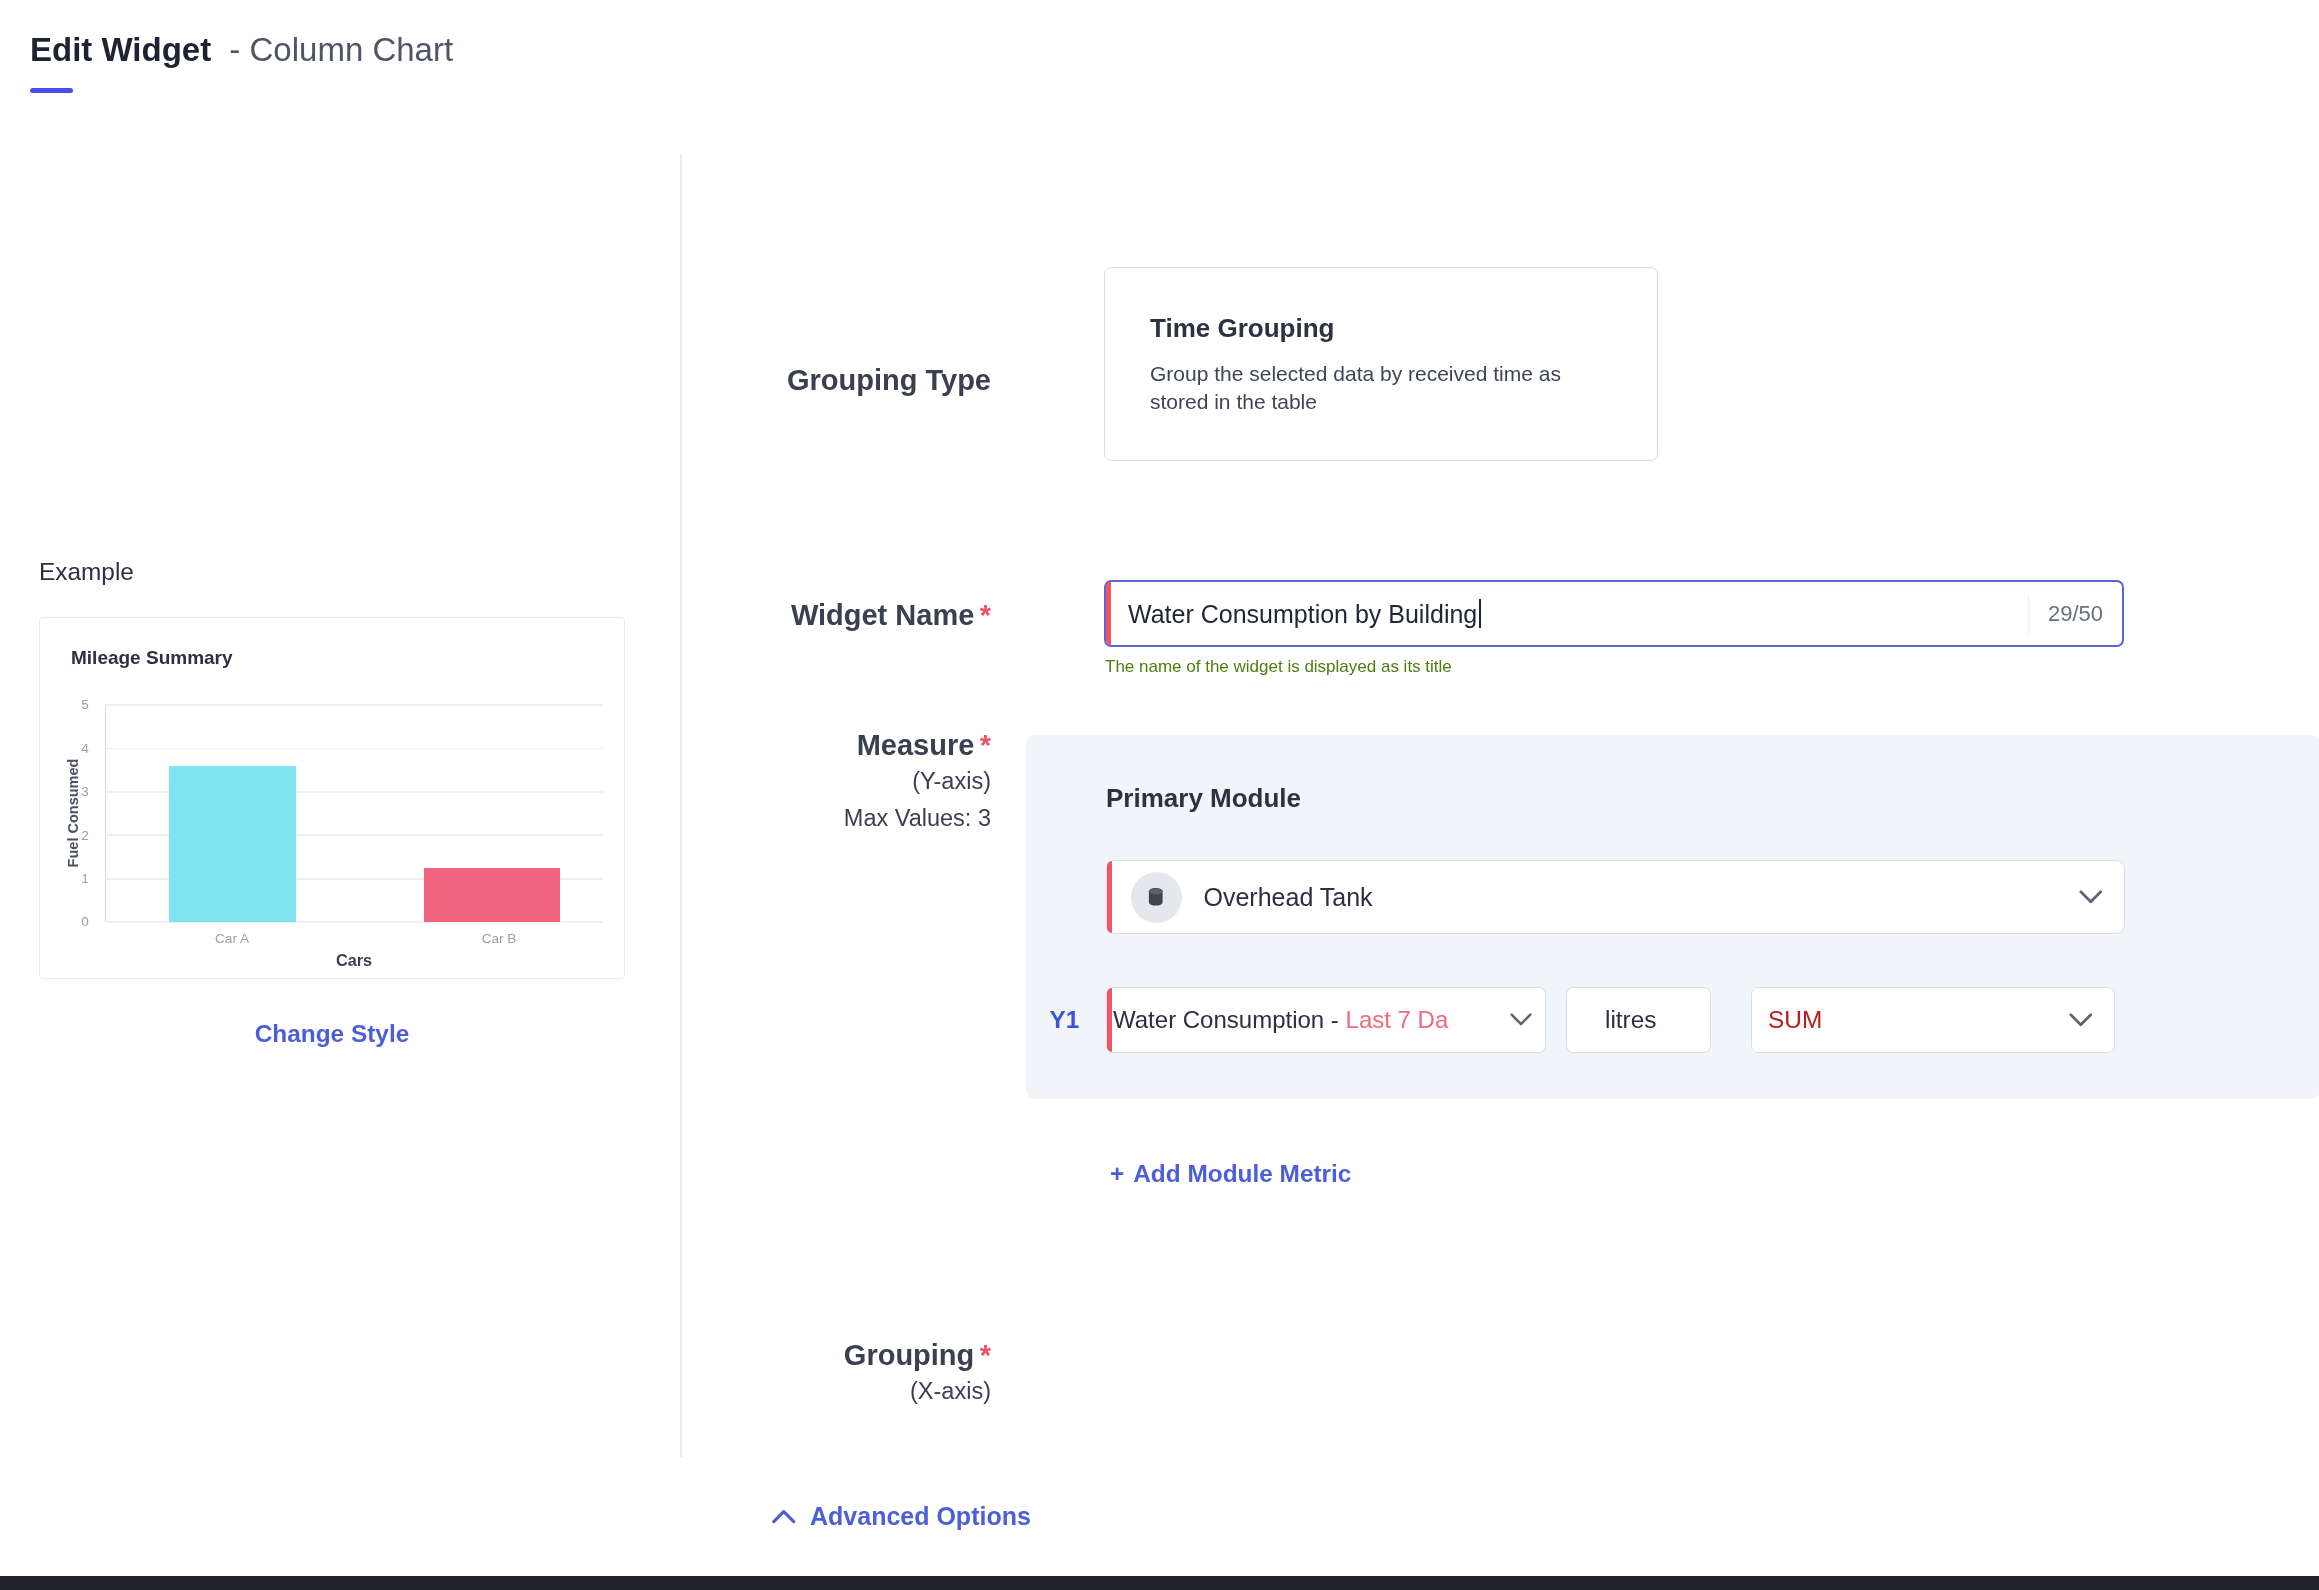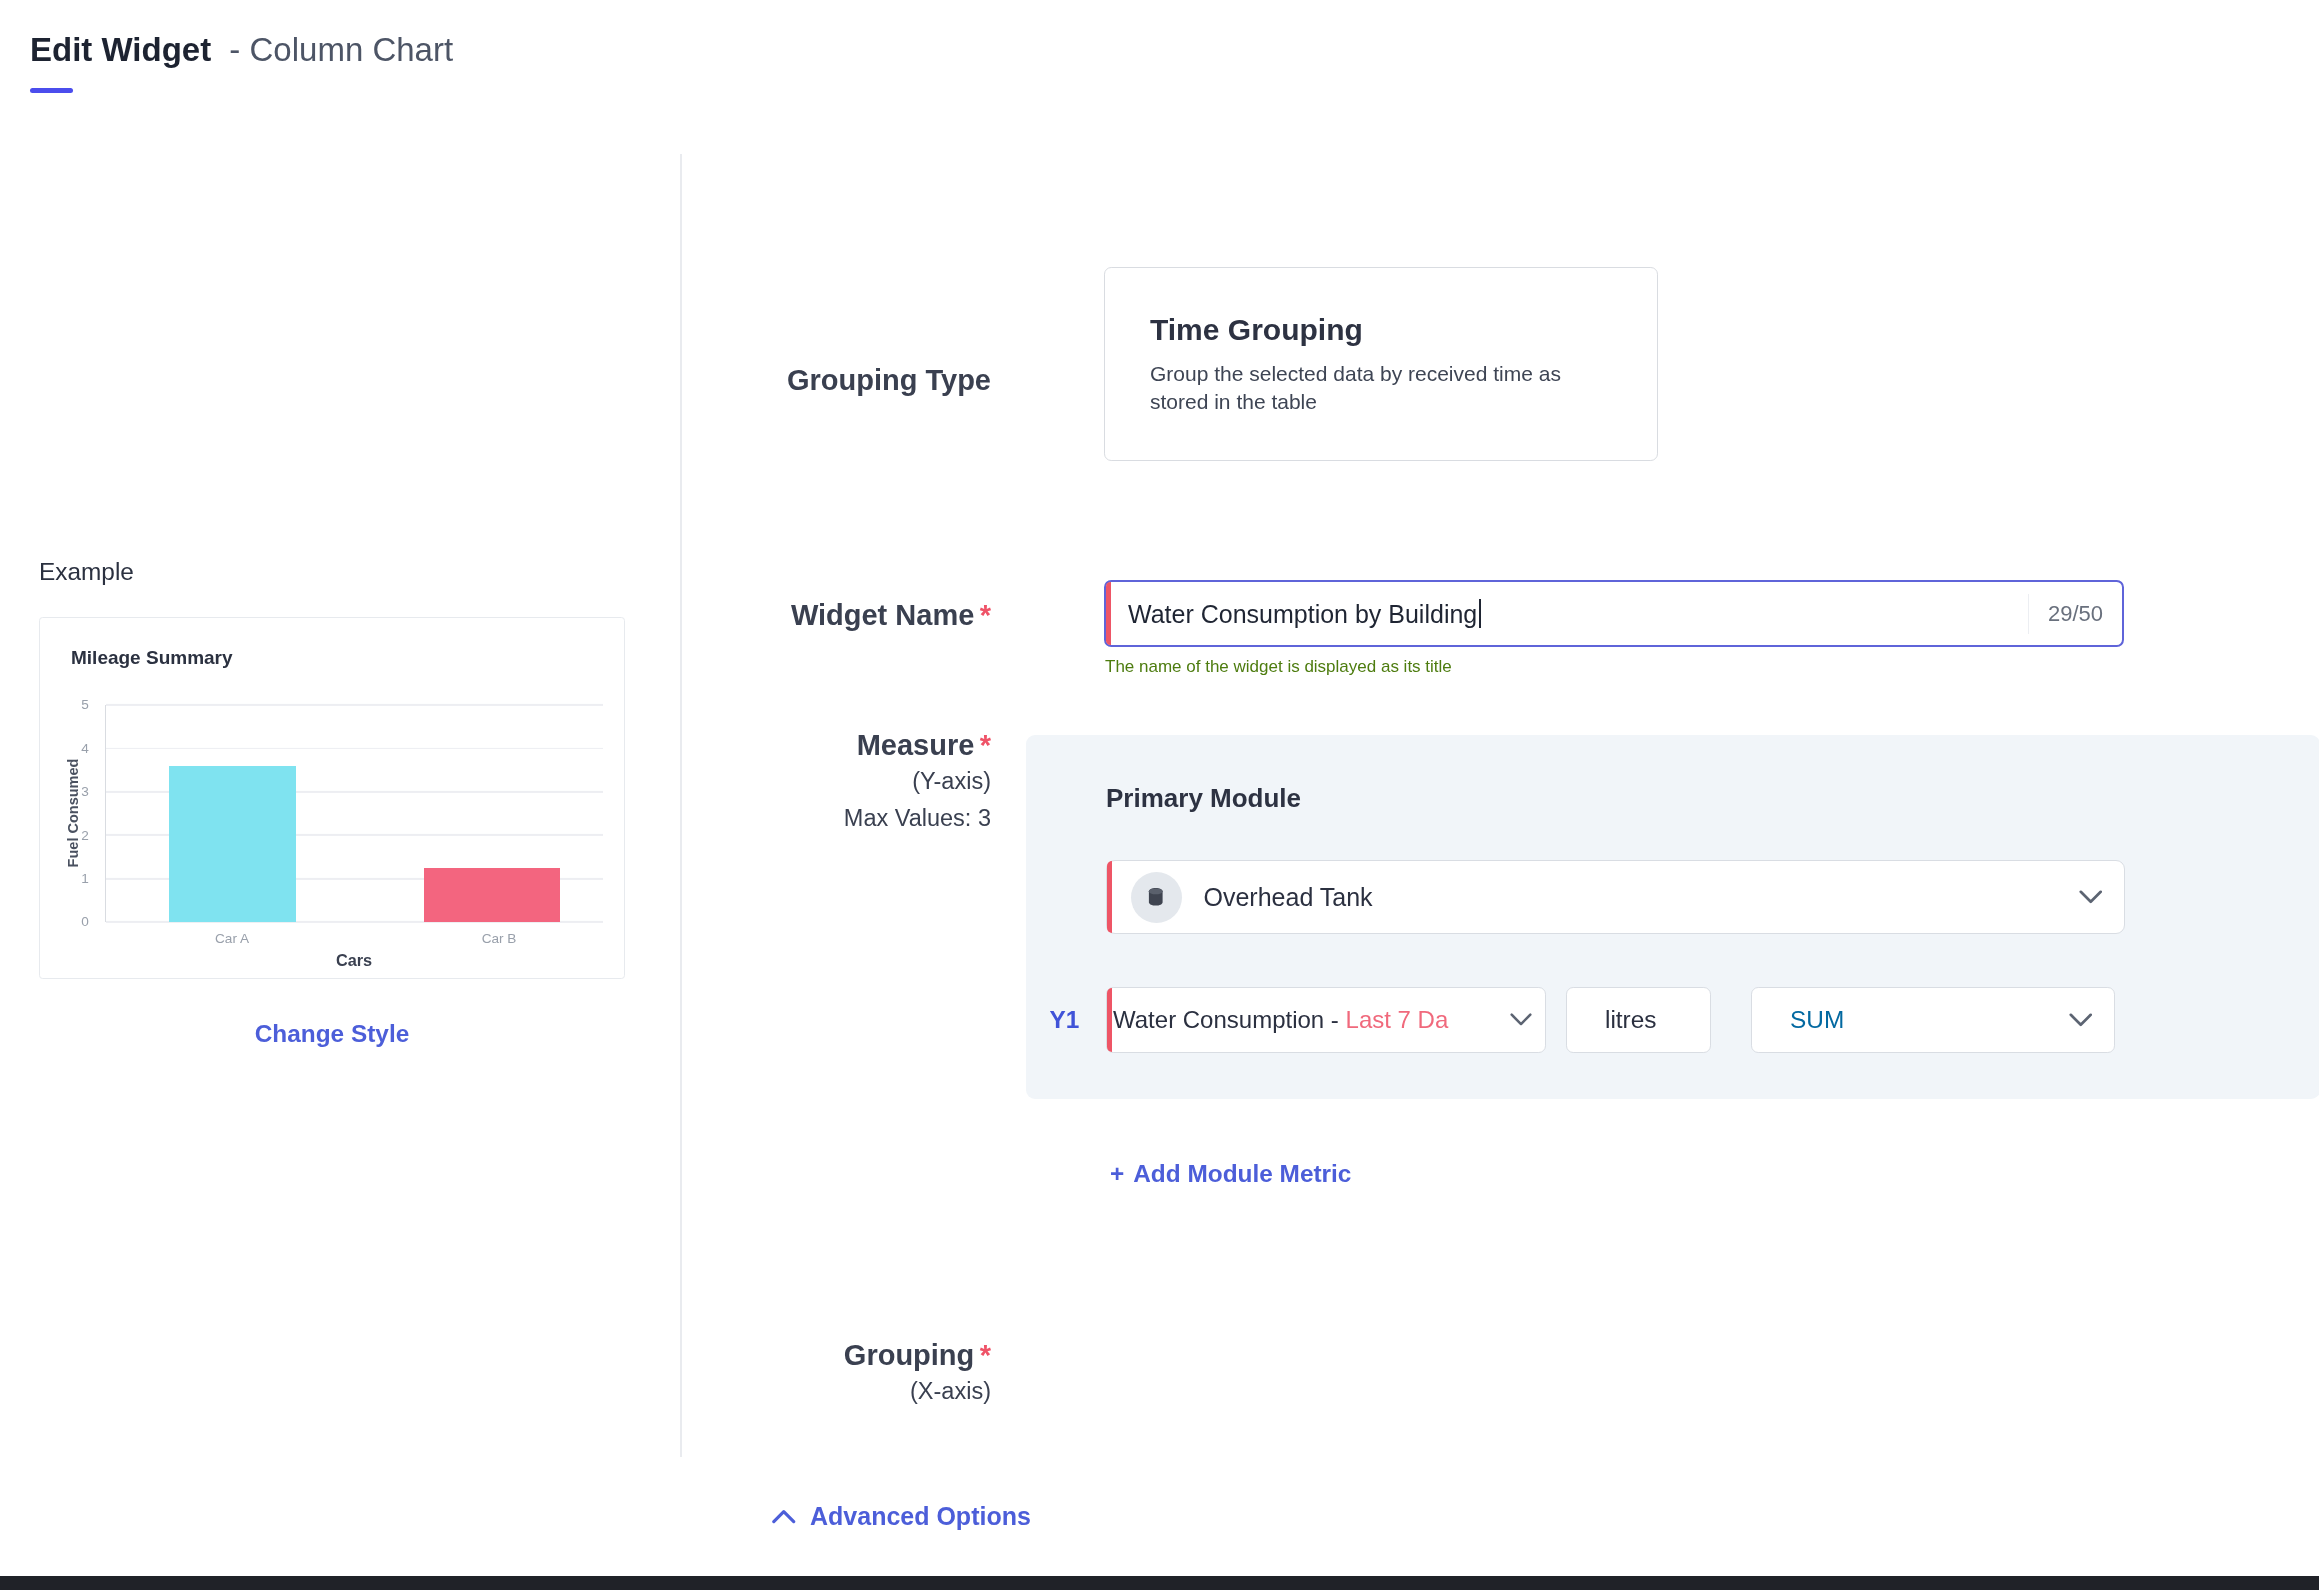--- a/index.html
+++ b/index.html
@@ -39,21 +39,21 @@
   .lbl-yaxis { top:768px; }
   .lbl-max { top:805px; }
   .lbl-grouping { top:1339px; }
   .lbl-xaxis { top:1378px; }
   .req { color:#ef5368; margin-left:5.4px; }
 
   
   .gcard { position:absolute; top:267px; width:554px; height:194px; background:#fff; border:1.8px solid #d9dce1; border-radius:7.2px; cursor:pointer; }
   .card-time { left:1104px; }
   .card-instance { left:1715px; border:2.7px solid #4050d8; }
-  .gcard-title { position:absolute; left:45px; top:45px; font-size:30px; font-weight:700; color:#2d3242; }
+  .gcard-title { position:absolute; left:45px; top:45px; font-size:26px; font-weight:700; color:#2d3242; }
   .gcard-desc { position:absolute; left:45px; top:92px; width:470px; font-size:21px; line-height:28px; color:#3e4554; }
   .corner { position:absolute; top:0; right:0; width:0; height:0; border-top:56px solid #4050d8; border-left:56px solid transparent; }
   .corner-check { position:absolute; top:6.3px; right:4.5px; }
 
   
   .wn-input { position:absolute; left:1104px; top:580px; width:1020px; height:67px; background:#fff; border:2.7px solid #5f64d9; border-radius:7.2px; display:flex; align-items:center; cursor:text; }
   .red-accent { position:absolute; left:0; top:0; bottom:0; width:4.5px; background:#ee5566; border-radius:4.5px 0 0 4.5px; }
   .wn-text { margin-left:22px; font-size:25px; color:#1f2533; flex:1; white-space:nowrap; overflow:hidden; }
   .caret { display:inline-block; width:1.8px; height:29px; background:#1f2533; vertical-align:-5.4px; margin-left:1.8px; }
   .wn-counter { width:94px; flex:0 0 auto; text-align:center; font-size:22px; color:#69707d; border-left:1.8px solid #eceef2; height:40px; line-height:40px; }
@@ -74,21 +74,21 @@
   .module-select .sel-text { margin-left:22px; font-size:25px; color:#2b3040; }
   .y1-label { position:absolute; left:23.5px; top:252px; height:66px; line-height:66px; font-size:24.4px; font-weight:700; color:#4053d8; }
   .metric-select { left:80px; top:252px; width:440px; height:66px; border-radius:7.2px; }
   .metric-select .sel-text { margin-left:6px; font-size:24px; white-space:nowrap; overflow:hidden; flex:1; }
   .metric-name { color:#2b3040; }
   .metric-range { color:#f0697c; }
   .metric-select .chevron { margin-right:12.7px; }
   .unit-input { left:540px; top:252px; width:145px; height:66px; border-radius:7.2px; cursor:text;padding-left:20px; }
   .unit-input .sel-text { margin-left:18px; font-size:24.4px; color:#2b3040; }
   .sum-select { left:725px; top:252px; width:364px; height:66px; border-radius:7.2px; }
-  .sum-select .sel-text { margin-left:38px; font-size:24.4px; color:#0369a1;text-align:right; }
+  .sum-select .sel-text { margin-left:16px; font-size:24.4px; color:#b91c1c;text-align:right; }
   .grouping-select { left:80px; top:48px; width:1019px; height:71px; }
   .grouping-select .sel-text { margin-left:20px; font-size:25px; color:#2b3040; }
   .bold { font-weight:700; }
 
   .add-metric { position:absolute; left:1110px; top:1160px; font-size:24.4px; font-weight:700; color:#4c5ed9; display:flex; gap:9px; cursor:pointer; }
   .advanced { position:absolute; left:772px; top:1502px; display:flex; align-items:center; gap:14.5px; color:#4c5ed9; font-size:25px; font-weight:700; cursor:pointer; }
   .bottom-bar { position:absolute; left:0; top:1576px; width:2319px; height:14.5px; background:#202228; }
 </style>
 </head>
 <body>

